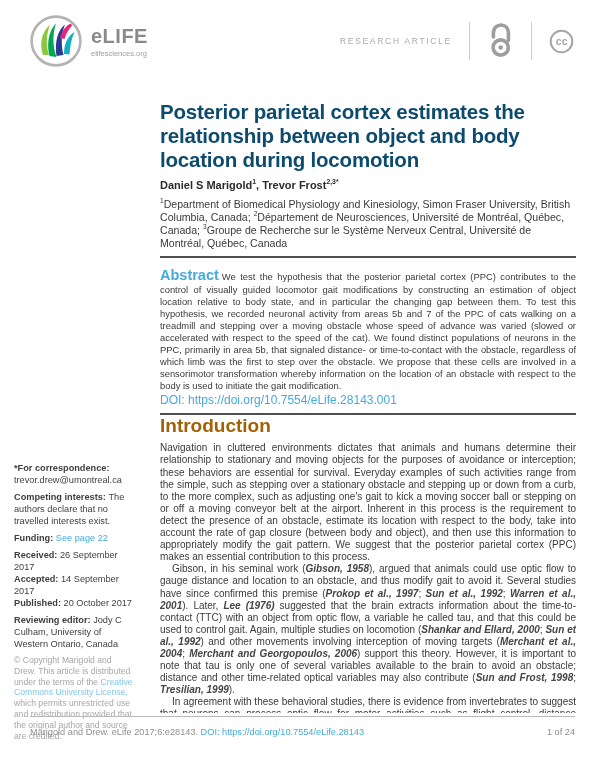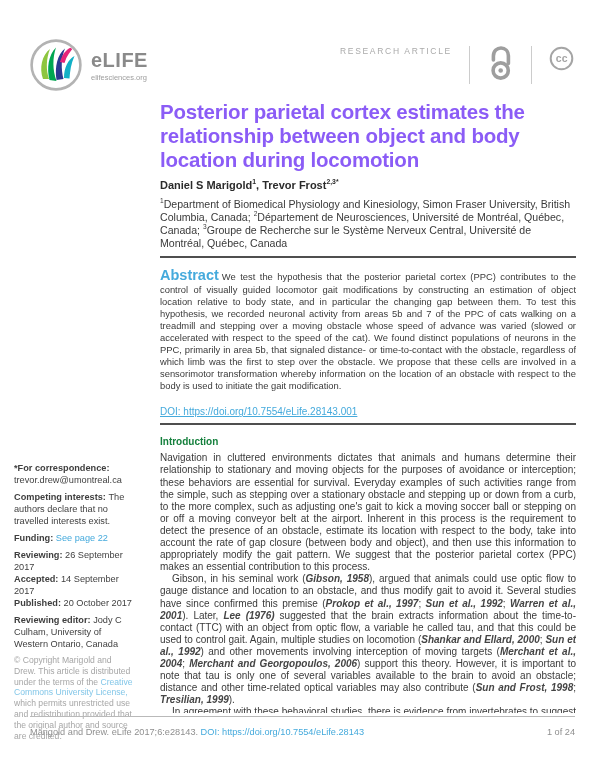--- a/index.html
+++ b/index.html
@@ -3,41 +3,41 @@
 <meta charset="utf-8">
 <style>
   * { margin:0; padding:0; box-sizing:border-box; }
   html,body { background:#ffffff; }
   .page {
     position:relative; width:600px; height:776px; background:#fff;
     font-family:"Liberation Sans", sans-serif; overflow:hidden;
   }
 
   
-  .header { position:absolute; left:30px; right:26px; top:38px; height:54px;
+  .header { position:absolute; left:30px; right:26px; top:14px; height:54px;
             display:flex; justify-content:space-between; align-items:center; }
   .logo-block { display:flex; align-items:center; gap:9px; }
   .logo-text .brand { font-size:20px; font-weight:bold; color:#8a8a8a; letter-spacing:0.5px; }
   .logo-text .site  { font-size:7.5px; color:#9d9d9d; margin-top:1px; }
-  .header-right { display:flex; align-items:flex-start; gap:17px;margin-left:16px; }
+  .header-right { display:flex; align-items:center; gap:17px;margin-left:16px; }
   .article-type { font-size:8.5px; letter-spacing:1.7px; color:#aaaaaa; }
   .vdiv { width:1px; height:38px; background:#cccccc; }
 
   
   .main { position:absolute; left:160px; top:100px; width:416px; height:613px; overflow:hidden; }
-  .title { font-size:20.5px; line-height:1.17; font-weight:bold; color:#8b5cf6; letter-spacing:-0.2px; }
+  .title { font-size:20.5px; line-height:1.17; font-weight:bold; color:#0c4a6e; letter-spacing:-0.2px; }
   .authors { margin-top:7px; font-size:11px; font-weight:bold; color:#2b2b2b; }
   sup { font-size:0.62em; vertical-align:super; line-height:0; }
   .affiliations { margin-top:7px; font-size:10.6px; line-height:1.24; color:#3a3a3a; }
   .rule { border:none; border-top:2px solid #4f4f4f; margin:6px 0 0 0; }
   .abs { margin-top:11px; font-size:9.4px; line-height:12.1px; text-align:justify; color:#3a3a3a; }
   .abs-h { font-size:14.5px; line-height:12.1px; font-weight:bold; color:#45aadc; margin-right:3px; }
-  .doi-line { margin-top:14px; font-size:10px; color:#45aadc;text-decoration:underline; }
+  .doi-line { margin-top:1px; font-size:12px; color:#45aadc; }
   .rule2 { border:none; border-top:2px solid #4f4f4f; margin:6px 0 0 0; }
-  .sec-h { margin-top:11px; font-size:10px; font-weight:bold; color:#15803d; }
+  .sec-h { font-size:19px; font-weight:bold; color:#a16207; }
   .body-p { margin-top:5px; font-size:10px; line-height:12.1px; text-align:justify; color:#3a3a3a; }
   .body-p.cont { margin-top:0; text-indent:12px; }
   .cite { font-style:italic; font-weight:bold; color:#454545; }
 
   
   .sidebar { position:absolute; left:14px; top:462px; width:120px;
              font-size:9.2px; line-height:12px; color:#3f3f3f; }
   .side-block { margin-bottom:5px; }
   .b { font-weight:bold; }
   .blk { display:block; }
@@ -113,21 +113,21 @@
   </div>
 
   <div class="sidebar">
     <div class="side-block">
       <span class="b blk">*For correspondence:</span>
       <span class="blk">trevor.drew@umontreal.ca</span>
     </div>
     <div class="side-block"><span class="b">Competing interests: </span><span>The authors declare that no travelled interests exist.</span></div>
     <div class="side-block"><span class="b">Funding: </span><span class="link">See page 22</span></div>
     <div class="side-block">
-      <div><span class="b">Reviewing: </span><span>26 September 2017</span></div>
+      <div><span class="b">Received: </span><span>26 September 2017</span></div>
       <div><span class="b">Accepted: </span><span>14 September 2017</span></div>
       <div><span class="b">Published: </span><span>20 October 2017</span></div>
     </div>
     <div class="side-block"><span class="b">Reviewing editor: </span><span>Jody C Culham, University of Western Ontario, Canada</span></div>
     <div class="copyright"><span>© Copyright Marigold and Drew. This article is distributed under the terms of the </span><span class="link">Creative Commons University License,</span><span> which permits unrestricted use and redistribution provided that the original author and source are credited.</span></div>
   </div>
 
   <div class="footer-rule"></div>
   <div class="footer">
     <span><span>Marigold and Drew. eLife 2017;6:e28143. </span><span class="doi">DOI: https://doi.org/10.7554/eLife.28143</span></span>

